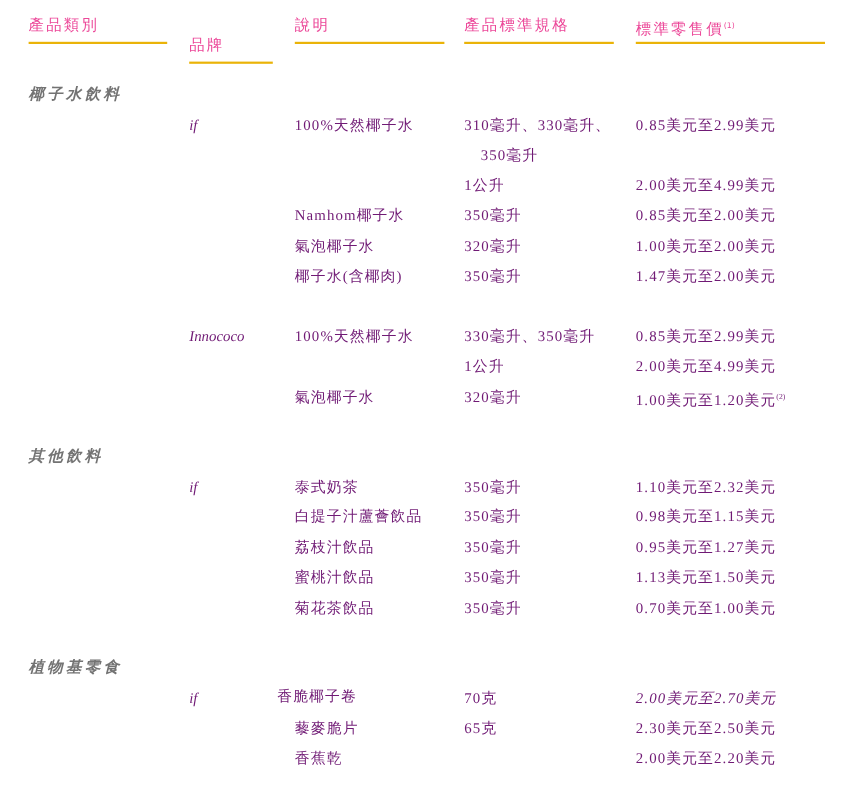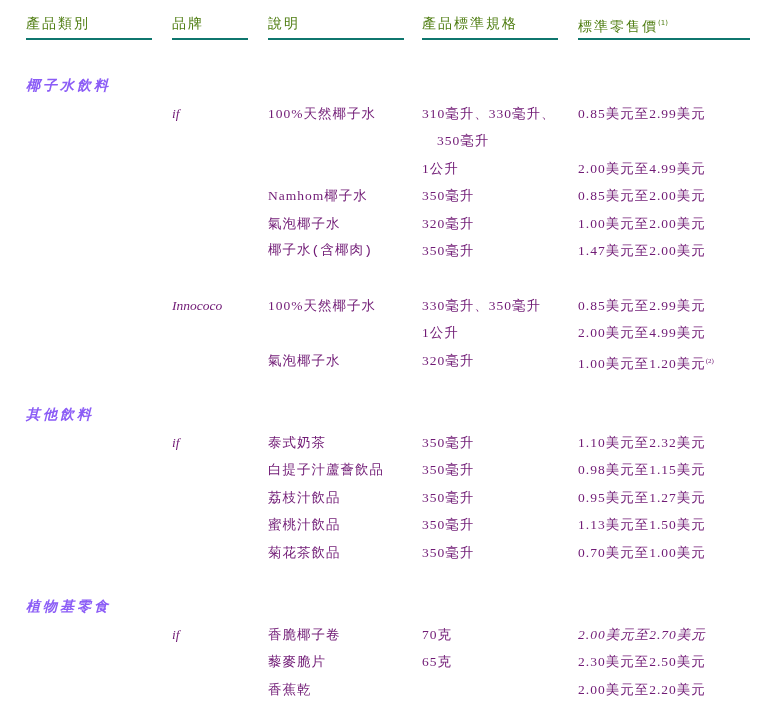--- a/index.html
+++ b/index.html
@@ -4,44 +4,44 @@
 <style>
   html, body { margin: 0; padding: 0; background: #ffffff; }
   body {
     width: 768px; height: 722px; position: relative; overflow: hidden;
     font-family: "DejaVu Serif", "Liberation Serif", serif;
     color: #2a2a2a;
   }
   .hdr {
     position: absolute; top: 14px;
     font-family: "DejaVu Sans", "Liberation Sans", sans-serif;
-    font-size: 14px; letter-spacing: 2px; color: #4d7c0f;
-    padding-bottom: 6px; border-bottom: 2px solid #0f766e;
+    font-size: 14px; letter-spacing: 2px; color: #ec4899;
+    padding-bottom: 6px; border-bottom: 2px solid #eab308;
     white-space: nowrap; height: 18px; line-height: 18px;
   }
   .hdr sup { font-size: 7px; letter-spacing: 0; vertical-align: 6px; }
   .cat {
     position: absolute; left: 26px;
     font-family: "DejaVu Sans", "Liberation Sans", sans-serif;
     font-weight: bold; font-style: italic; font-size: 14px; letter-spacing: 3px;
-    color: #8b5cf6;
+    color: #737373;
   }
   .cell {
     position: absolute; font-size: 13.5px; line-height: 18px; white-space: nowrap;
     font-family: "Liberation Serif", "DejaVu Serif", serif;
     letter-spacing: 1px; color: #701a75;
   }
   .brand { font-style: italic; letter-spacing: 0; }
   .cell sup { font-size: 7px; vertical-align: 5px; letter-spacing: 0; }
 </style>
 </head>
 <body>
 
 <div class="hdr" style="left:26px;width:126px;">產品類別</div>
-<div class="hdr" style="left:172px;width:76px;">品牌</div>
+<div class="hdr" style="left:172px;width:76px;margin-top:18px;">品牌</div>
 <div class="hdr" style="left:268px;width:136px;">說明</div>
 <div class="hdr" style="left:422px;width:136px;">產品標準規格</div>
 <div class="hdr" style="left:578px;width:172px;"><span>標準零售價</span><sup>(1)</sup></div>
 
 <div class="cat" style="top:77px;">椰子水飲料</div>
 
 <div class="cell brand" style="left:172px;top:105px;">if</div>
 
 <div class="cell" style="left:268px;top:105px;">100%天然椰子水</div>
 <div class="cell" style="left:422px;top:105px;">310毫升、330毫升、</div>
@@ -52,21 +52,21 @@
 <div class="cell" style="left:578px;top:160px;">2.00美元至4.99美元</div>
 
 <div class="cell" style="left:268px;top:187px;">Namhom椰子水</div>
 <div class="cell" style="left:422px;top:187px;">350毫升</div>
 <div class="cell" style="left:578px;top:187px;">0.85美元至2.00美元</div>
 
 <div class="cell" style="left:268px;top:215px;">氣泡椰子水</div>
 <div class="cell" style="left:422px;top:215px;">320毫升</div>
 <div class="cell" style="left:578px;top:215px;">1.00美元至2.00美元</div>
 
-<div class="cell" style="left:268px;top:242px;font-family:Liberation Mono, monospace;">椰子水(含椰肉)</div>
+<div class="cell" style="left:268px;top:242px;">椰子水(含椰肉)</div>
 <div class="cell" style="left:422px;top:242px;">350毫升</div>
 <div class="cell" style="left:578px;top:242px;">1.47美元至2.00美元</div>
 
 <div class="cell brand" style="left:172px;top:297px;">Innococo</div>
 
 <div class="cell" style="left:268px;top:297px;">100%天然椰子水</div>
 <div class="cell" style="left:422px;top:297px;">330毫升、350毫升</div>
 <div class="cell" style="left:578px;top:297px;">0.85美元至2.99美元</div>
 
 <div class="cell" style="left:422px;top:324px;">1公升</div>
@@ -97,21 +97,21 @@
 <div class="cell" style="left:578px;top:516px;">1.13美元至1.50美元</div>
 
 <div class="cell" style="left:268px;top:544px;">菊花茶飲品</div>
 <div class="cell" style="left:422px;top:544px;">350毫升</div>
 <div class="cell" style="left:578px;top:544px;">0.70美元至1.00美元</div>
 
 <div class="cat" style="top:598px;">植物基零食</div>
 
 <div class="cell brand" style="left:172px;top:626px;">if</div>
 
-<div class="cell" style="left:268px;top:626px;">香脆椰子卷</div>
+<div class="cell" style="left:252px;top:626px;font-family:Liberation Mono, monospace;">香脆椰子卷</div>
 <div class="cell" style="left:422px;top:626px;">70克</div>
 <div class="cell" style="left:578px;top:626px;font-style:italic;">2.00美元至2.70美元</div>
 
 <div class="cell" style="left:268px;top:653px;">藜麥脆片</div>
 <div class="cell" style="left:422px;top:653px;">65克</div>
 <div class="cell" style="left:578px;top:653px;">2.30美元至2.50美元</div>
 
 <div class="cell" style="left:268px;top:681px;">香蕉乾</div>
 <div class="cell" style="left:422px;top:681px;margin-top:46px;">60克</div>
 <div class="cell" style="left:578px;top:681px;">2.00美元至2.20美元</div>

